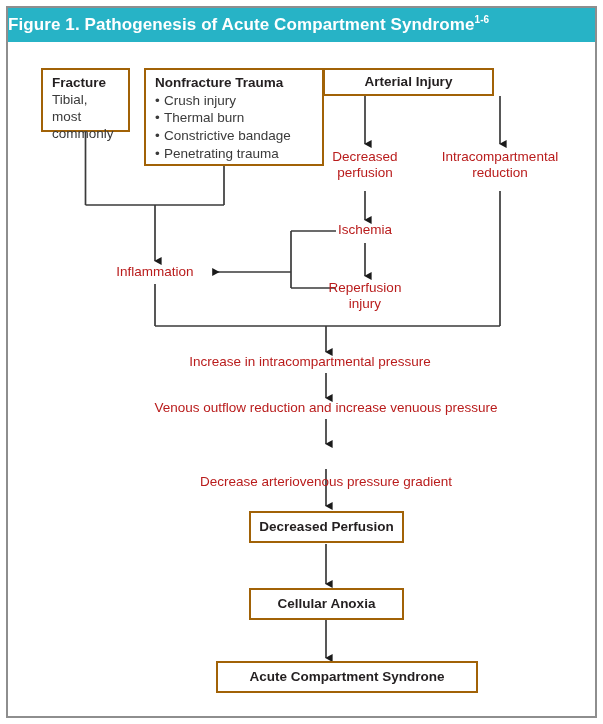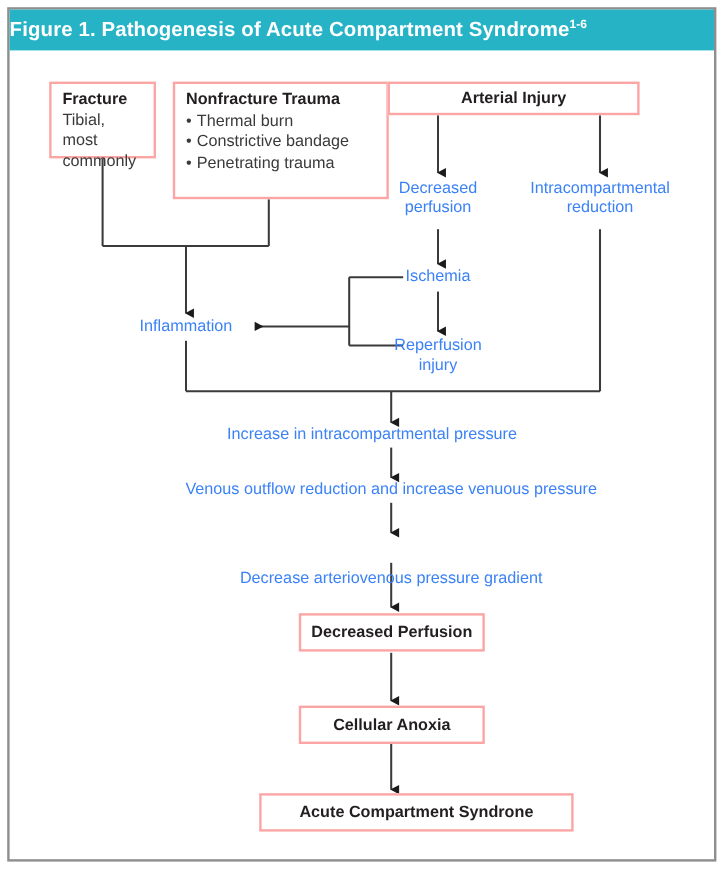--- a/index.html
+++ b/index.html
@@ -56,21 +56,21 @@
     position: absolute;
     left: 0;
     top: 0;
     width: 603px;
     height: 724px;
   }
 
   
   .node-box {
     position: absolute;
-    border: 2px solid #fca5a5;
+    border: 2px solid #a16207;
     background: #ffffff;
     box-sizing: border-box;
     color: #231f20;
   }
   .node-title {
     font-size: 13.5px;
     font-weight: bold;
     color: #231f20;
     line-height: 1.25;
   }
@@ -94,21 +94,21 @@
     content: "\2022";
     display: inline-block;
     width: 9px;
     color: #3a3a3a;
   }
 
   
   .text-node {
     position: absolute;
     font-size: 13.5px;
-    color: #3b82f6;
+    color: #b91c1c;
     text-align: center;
     line-height: 1.22;
     white-space: pre-line;
   }
 
   
   .box-centered {
     display: flex;
     align-items: center;
     justify-content: center;
@@ -181,27 +181,28 @@
 
   <div class="node-box pad-box" style="left:41px; top:68px; width:89px; height:64px;">
     <div class="node-title">Fracture</div>
     <div class="node-sub" style="white-space:pre-line;">Tibial, most
 commonly</div>
   </div>
 
   <div class="node-box pad-box" style="left:144px; top:68px; width:180px; height:98px;">
     <div class="node-title">Nonfracture Trauma</div>
     <ul class="bullet-list">
+      <li>Crush injury</li>
       <li>Thermal burn</li>
       <li>Constrictive bandage</li>
       <li>Penetrating trauma</li>
     </ul>
   </div>
 
-  <div class="node-box box-centered" style="left:323px; top:68px; width:210px; height:28px;">
+  <div class="node-box box-centered" style="left:323px; top:68px; width:171px; height:28px;">
     <div class="node-title">Arterial Injury</div>
   </div>
 
   <div class="text-node" style="left:305px; top:149px; width:120px;">Decreased
 perfusion</div>
 
   <div class="text-node" style="left:425px; top:149px; width:150px;">Intracompartmental
 reduction</div>
 
   <div class="text-node" style="left:306px; top:222px; width:118px;">Ischemia</div>

